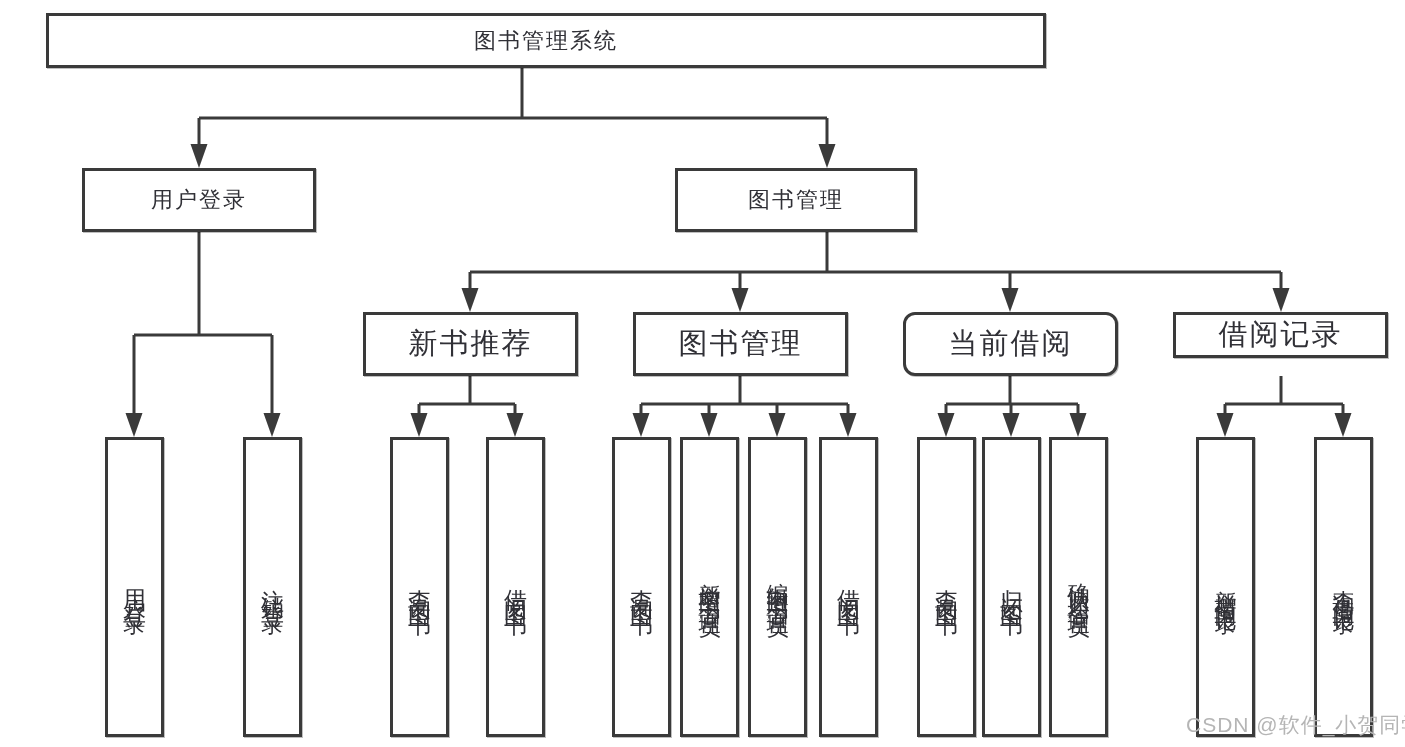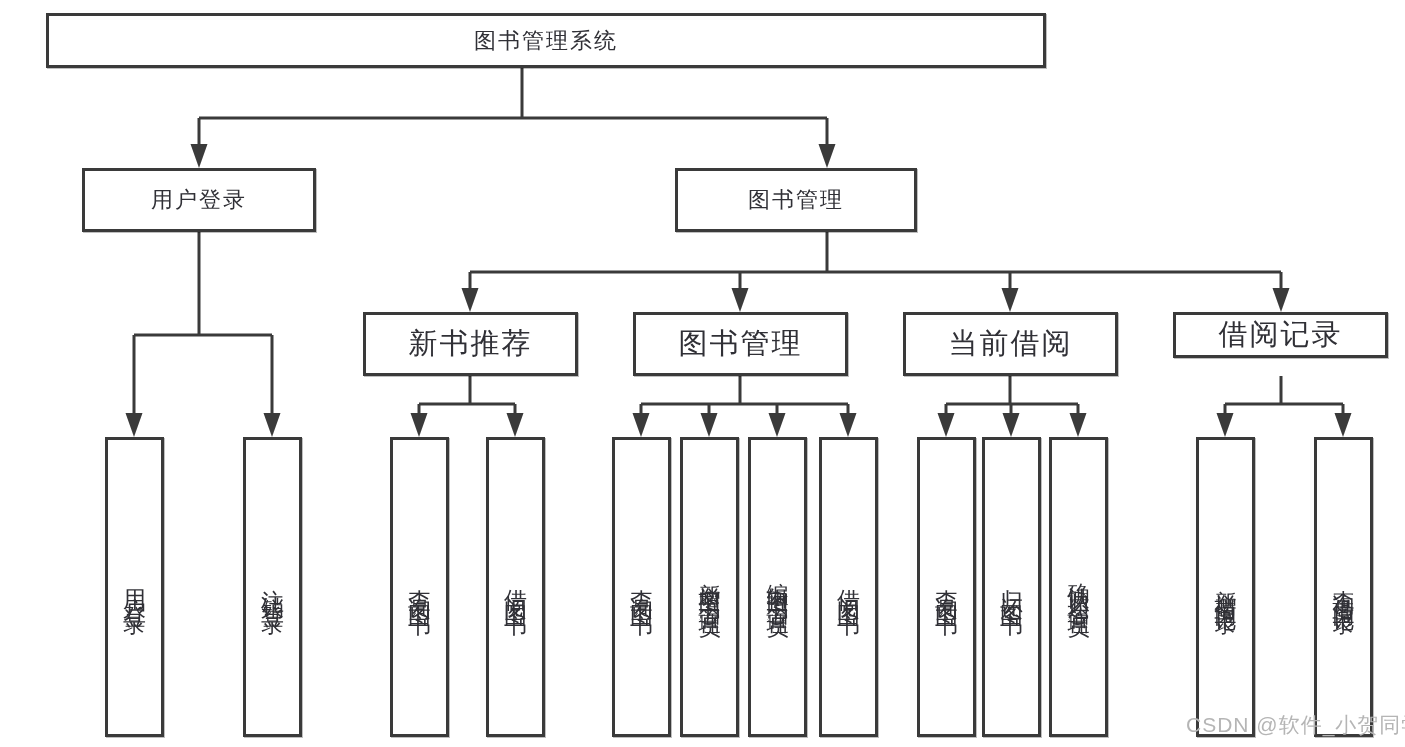--- a/index.html
+++ b/index.html
@@ -102,21 +102,21 @@
   <div class="node h-node" style="left:675px;top:168px;width:242px;height:64px;">
     <span>图书管理</span>
   </div>
 
   <div class="node l3-node" style="left:363px;top:312px;width:215px;height:64px;">
     <span>新书推荐</span>
   </div>
   <div class="node l3-node" style="left:633px;top:312px;width:215px;height:64px;">
     <span>图书管理</span>
   </div>
-  <div class="node l3-node" style="left:903px;top:312px;width:215px;height:64px;">
+  <div class="node l3-node" style="left:903px;top:312px;width:215px;height:64px;border-radius:12px;">
     <span>当前借阅</span>
   </div>
   <div class="node l3-node" style="left:1173px;top:312px;width:215px;height:46px;">
     <span>借阅记录</span>
   </div>
 
   <div class="node leaf" style="left:105px;">
     <span class="vtext">用户登录</span>
   </div>
   <div class="node leaf" style="left:243px;">

